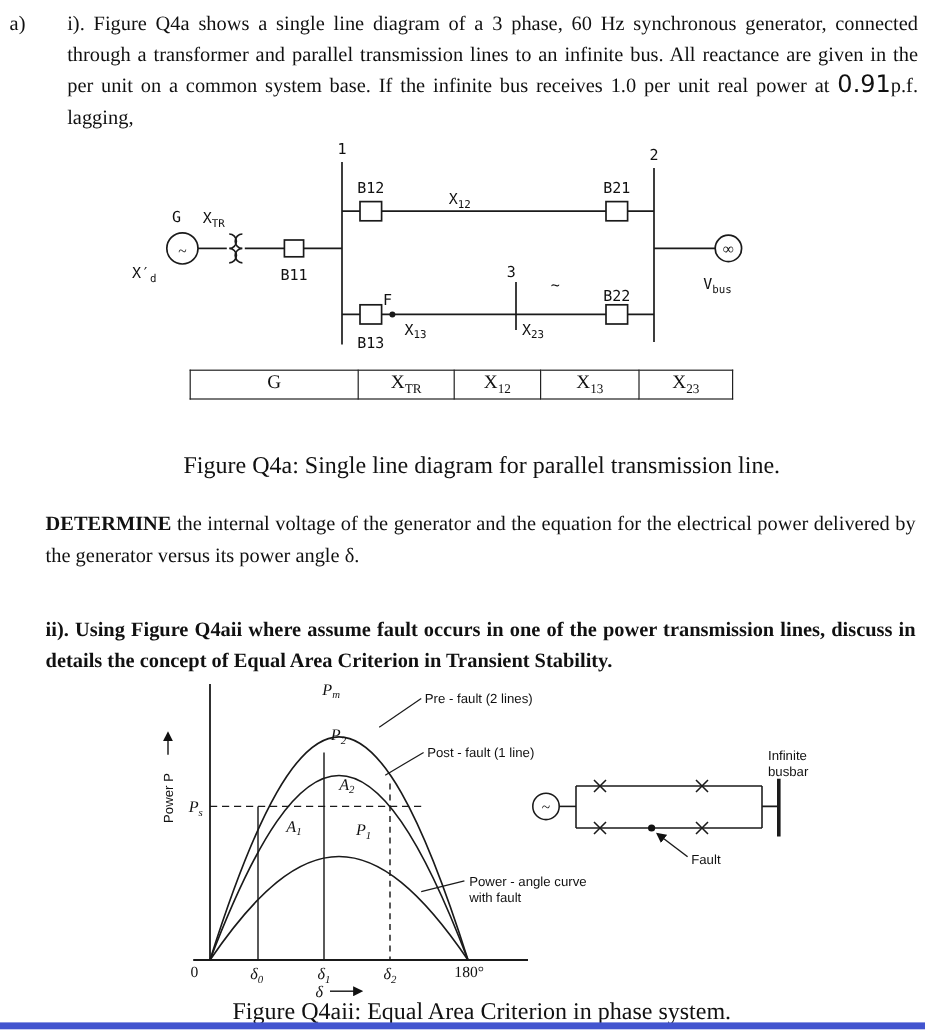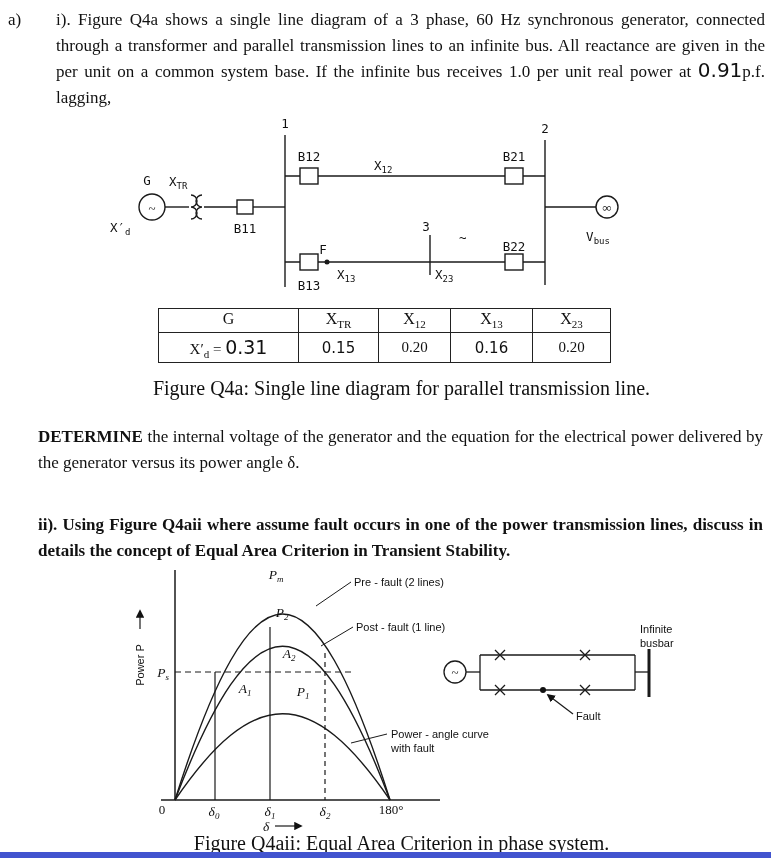--- a/index.html
+++ b/index.html
@@ -89,27 +89,20 @@
       <col style="width:78px">
     </colgroup>
   <tbody>
     <tr>
       <th><span>G</span><sub></sub></th>
       <th><span>X</span><sub>TR</sub></th>
       <th><span>X</span><sub>12</sub></th>
       <th><span>X</span><sub>13</sub></th>
       <th><span>X</span><sub>23</sub></th>
     </tr>
-    <tr>
-      <td><span>X′</span><sub>d</sub><span> = </span><span class="hw">0.31</span></td>
-      <td class="hw">0.15</td>
-      <td class="typed-val">0.20</td>
-      <td class="hw">0.16</td>
-      <td class="typed-val">0.20</td>
-    </tr>
   </tbody>
 </table>
 
 <div class="caption" style="top:377px;">Figure Q4a: Single line diagram for parallel transmission line.</div>
 
 <div class="block justify" style="top:424px; left:38px; width:725px;"><b>DETERMINE</b>
 <span>the internal voltage of the generator and the equation for the electrical power delivered by the generator versus its power angle δ.</span></div>
 
 <div class="block justify" style="top:512px; left:38px; width:725px;font-weight:bold;"><span>ii).</span>
 <span>Using Figure Q4aii where assume fault occurs in one of the power transmission lines, discuss in details the concept of Equal Area Criterion in Transient Stability.</span></div>

